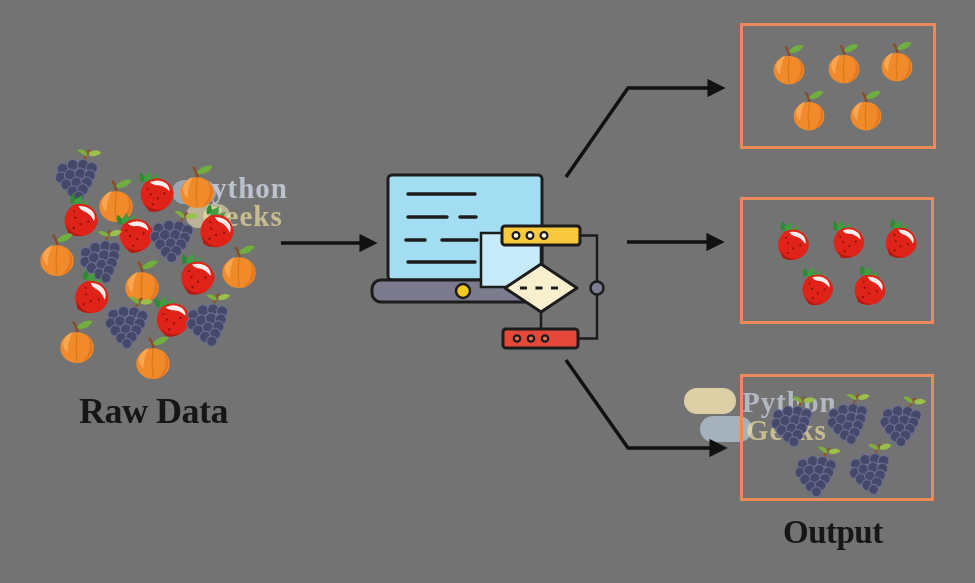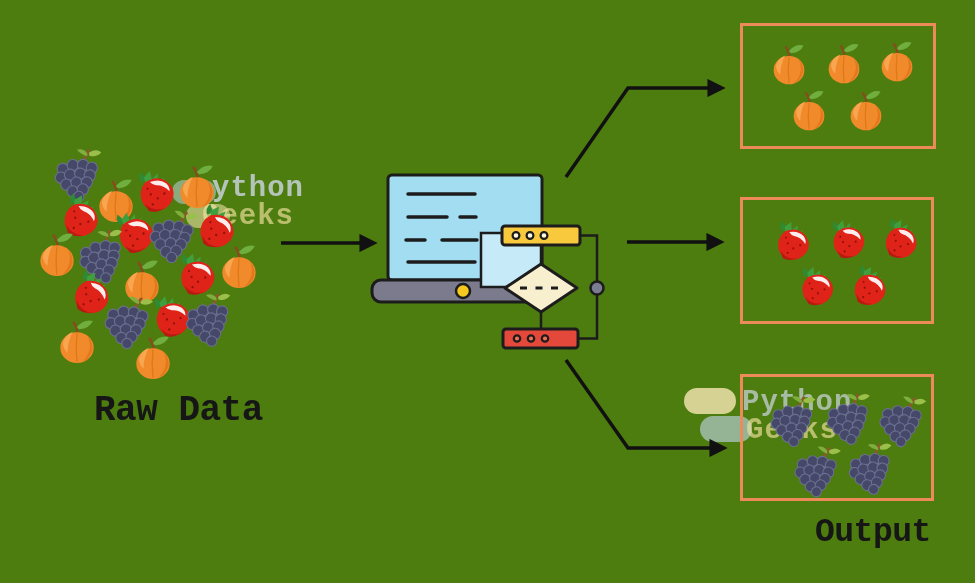--- a/index.html
+++ b/index.html
@@ -1,27 +1,27 @@
 <!DOCTYPE html>
 <html><head>
 <meta charset="utf-8">
 <style>
   html,body{margin:0;padding:0;background:#ffffff;}
   #canvas{
-    position:relative;width:975px;height:583px;background:#4d7c0f;overflow:hidden;
-    font-family:Liberation Mono, monospace;
+    position:relative;width:975px;height:583px;background:#737373;overflow:hidden;
+    font-family:Liberation Serif, serif;
   }
   .abs{position:absolute;}
   .label{
     position:absolute;color:#161616;font-weight:600;letter-spacing:-0.5px;
     white-space:nowrap;
   }
-  #raw-label{left:94px;top:390px;font-size:36px;}
+  #raw-label{left:79px;top:390px;font-size:36px;}
   #algo-label{left:391px;top:358px;font-size:33px;}
-  #out-label{left:783px;top:514px;font-size:33px;margin-left:32px;}
+  #out-label{left:783px;top:514px;font-size:33px;}
   .obox{
     position:absolute;border:3px solid #ec8b59;background:transparent;box-sizing:border-box;
   }
   #obox-0{left:740px;top:23px;width:196px;height:126px;}
   #obox-1{left:740px;top:197px;width:194px;height:127px;}
   #obox-2{left:740px;top:374px;width:194px;height:127px;}
   .obox svg{position:absolute;left:0;top:0;}
   .wm-blob{position:absolute;border-radius:13px;}
   .wm-text{
     position:absolute;font-weight:bold;font-size:29px;letter-spacing:1px;white-space:nowrap;

